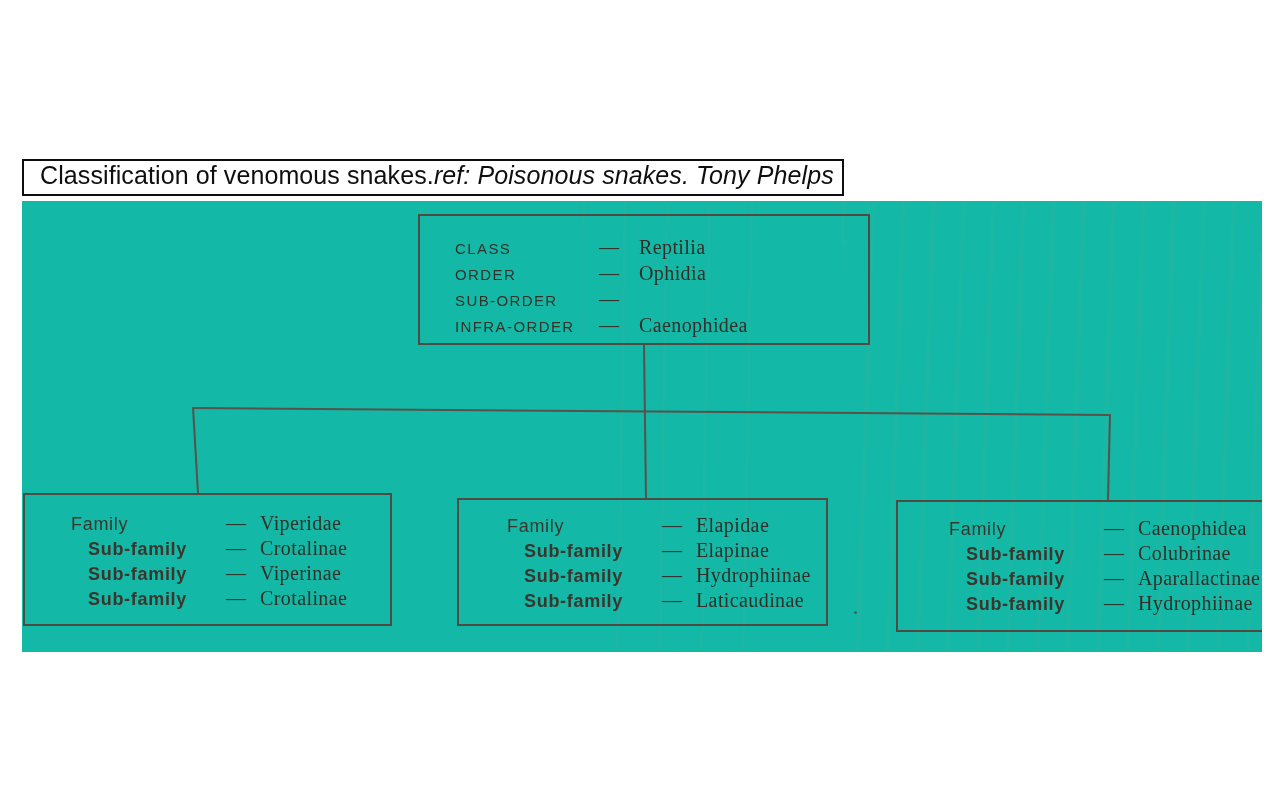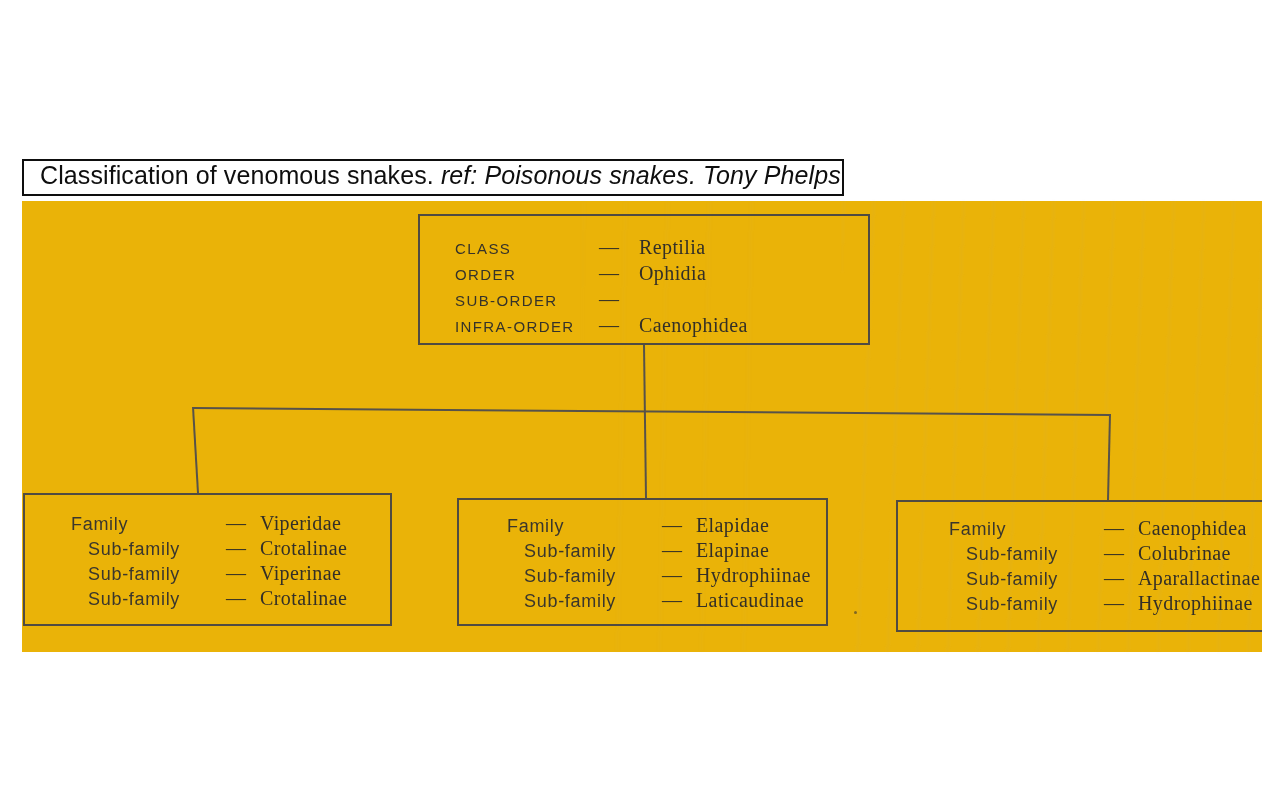--- a/index.html
+++ b/index.html
@@ -30,31 +30,31 @@
     display: flex;
     align-items: flex-start;
     padding-left: 16px;
     white-space: nowrap;
     font-size: 25px;
     color: #0e0e0e;
     letter-spacing: 0.1px;
   }
   .title-box .ref-part {
     font-style: italic;
-    margin-left: 7px;
+    margin-left: 0;
   }
 
   
   .scan {
     position: absolute;
     left: 22px;
     top: 201px;
     width: 1240px;
     height: 451px;
-    background: #eab308;
+    background: #14b8a6;
   }
   
   .streaks {
     position: absolute;
     top: 0;
     left: 820px;
     right: 0;
     bottom: 0;
     background: repeating-linear-gradient(
       92deg,
@@ -144,20 +144,21 @@
   .fam .lbl {
     width: 155px;
     box-sizing: border-box;
     font-size: 18px;
     letter-spacing: 0.7px;
     color: #3a362d;
     margin-left: 22px;
   }
   .fam .row.indent .lbl {
     padding-left: 17px;
+    font-weight: bold;
   }
   .fam .dash {
     width: 34px;
   }
   .dash, .val {
     font-family: "Liberation Serif", serif;
     font-size: 20px;
     color: #332f27;
     letter-spacing: 0.4px;
   }

